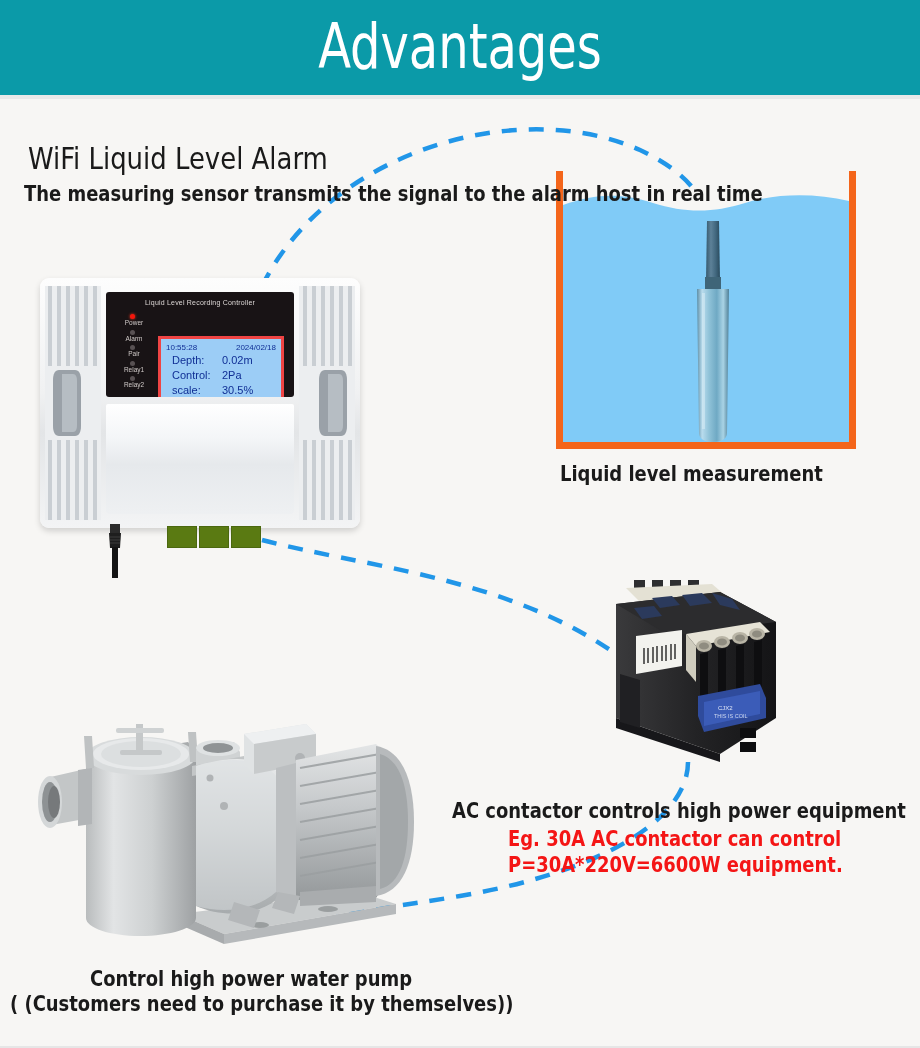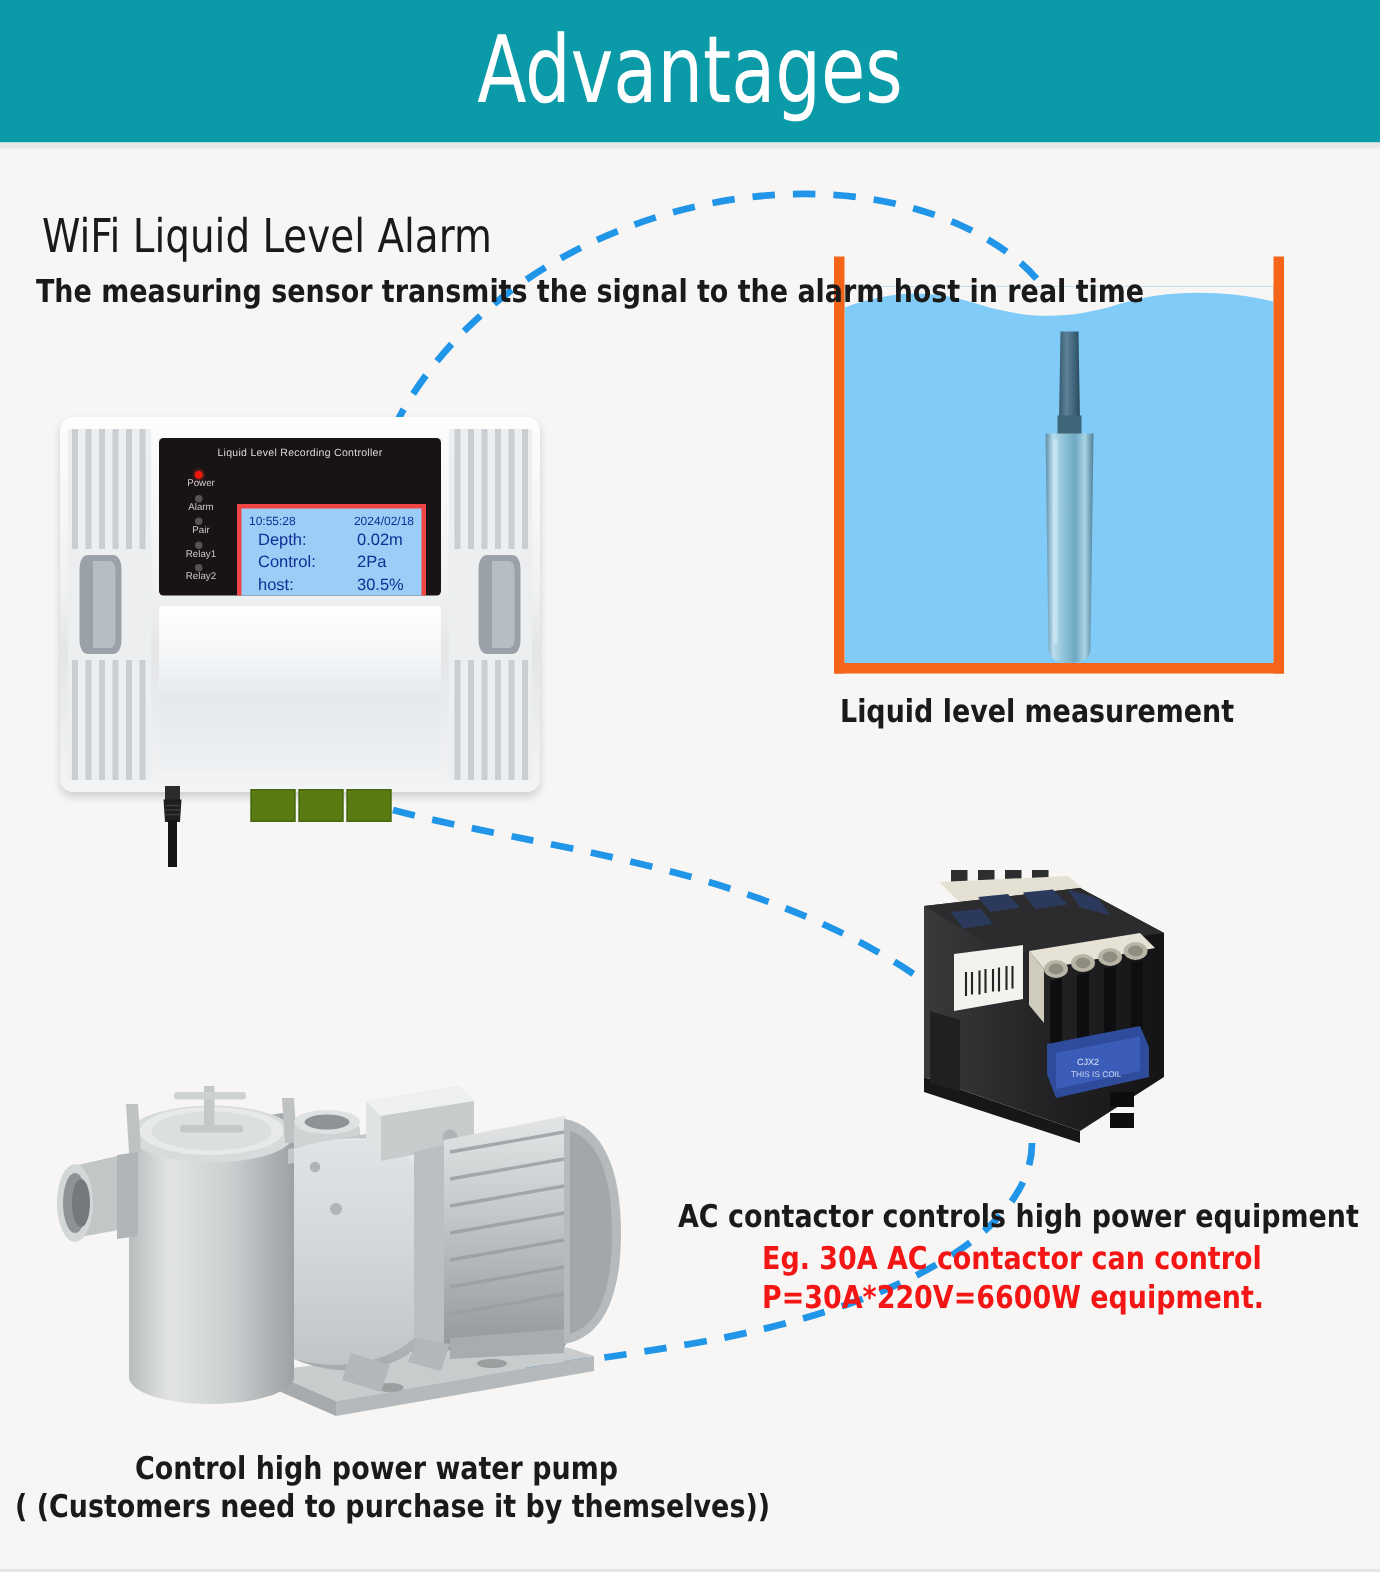--- a/index.html
+++ b/index.html
@@ -247,21 +247,20 @@
     display: flex;
     justify-content: space-between;
     font-size: 8px;
     line-height: 11px;
   }
   .lcd-row {
     display: flex;
     font-size: 11px;
     line-height: 15px;
     padding-left: 6px;
-    gap: 16px;
   }
   .lcd-key { width: 50px; }
   #ctrl-lowerpanel {
     position: absolute;
     left: 66px; top: 126px;
     width: 188px; height: 110px;
     border-radius: 2px 2px 4px 4px;
     background: linear-gradient(180deg,#ffffff 0%,#f4f6f8 30%,#e6e9ec 55%,#eef0f2 100%);
   }
   .terminal {
@@ -416,21 +415,21 @@
           </div>
           <div class="lcd-row">
             <span class="lcd-key">Depth:</span>
             <span>0.02m</span>
           </div>
           <div class="lcd-row">
             <span class="lcd-key">Control:</span>
             <span>2Pa</span>
           </div>
           <div class="lcd-row">
-            <span class="lcd-key">host:</span>
+            <span class="lcd-key">scale:</span>
             <span>30.5%</span>
           </div>
         </div>
       </div>
 
       <div id="ctrl-lowerpanel"></div>
     </div>
 
     <div class="terminal" id="term1"></div>
     <div class="terminal" id="term2"></div>

